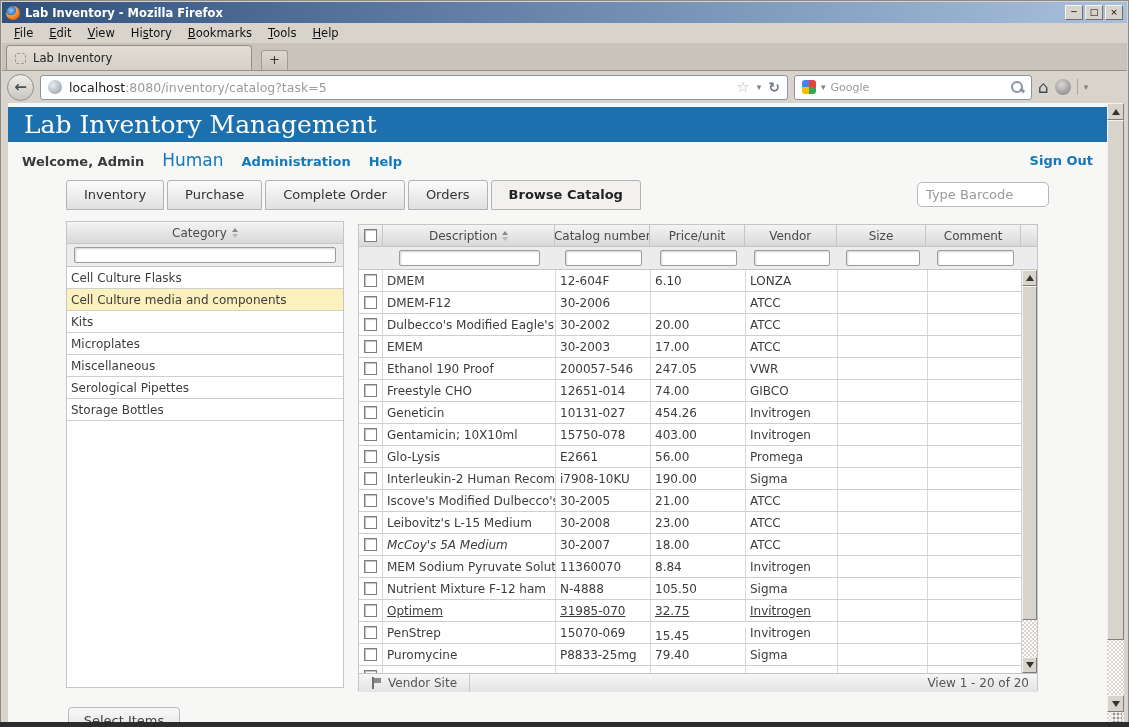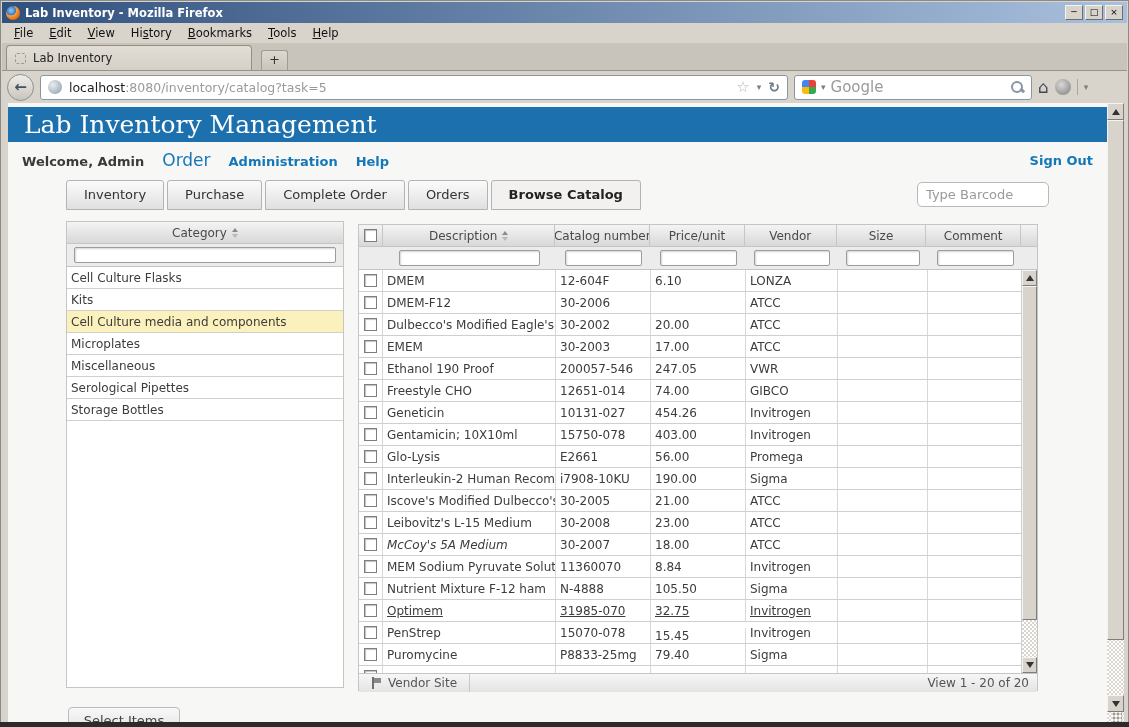--- a/index.html
+++ b/index.html
@@ -35,21 +35,21 @@
   #url-text{flex:1;font-size:12.5px;white-space:nowrap;overflow:hidden}
   #url-text .host{color:#1c1c1c}
   #url-text .rest{color:#9a9a9a}
   .star{color:#b8b8b8;font-size:15px;line-height:1}
   .caret{color:#7d7d7d;font-size:9px;line-height:1}
   .reload{color:#6f7a86;font-size:14px;font-weight:bold;line-height:1}
   #searchbox{width:238px;height:25px;background:#fff;border:1px solid #8a95a5;border-radius:3px;display:flex;align-items:center;padding:0 7px;gap:5px}
   .glogo{width:14px;height:14px;border-radius:3px;overflow:hidden;display:grid;grid-template:1fr 1fr / 1fr 1fr;flex:0 0 auto}
   .glogo i:nth-child(1){background:#4285f4}.glogo i:nth-child(2){background:#ea4335}
   .glogo i:nth-child(3){background:#fbbc05}.glogo i:nth-child(4){background:#34a853}
-  #search-text{flex:1;font-size:15px;color:#9a9a9a}
+  #search-text{flex:1;font-size:11px;color:#9a9a9a}
   .mag{position:relative;width:14px;height:14px;flex:0 0 auto}
   .mag::before{content:'';position:absolute;left:1px;top:1px;width:8px;height:8px;border:2px solid #8a93a8;border-radius:50%}
   .mag::after{content:'';position:absolute;left:10px;top:9px;width:5px;height:2.5px;background:#8a93a8;transform:rotate(45deg)}
   .home{font-size:17px;color:#3f4a57;line-height:1}
   .addon-ic{width:16px;height:16px;border-radius:50%;background:radial-gradient(circle at 40% 35%,#d9d9d9,#9a9a9a 55%,#6f6f6f);opacity:.8}
   .vdiv{width:1px;height:16px;background:#aba79f}
 
   
   .sb-btn{width:17px;height:17px;background:var(--chrome);border:1px solid;border-color:#f5f4f0 #7e7e7e #7e7e7e #f5f4f0;display:grid;place-items:center}
   .tri-up{width:0;height:0;border-left:4px solid transparent;border-right:4px solid transparent;border-bottom:6px solid #333}
@@ -171,21 +171,21 @@
   <span class="caret">▾</span>
 </div>
 
 <div class="abs" id="page">
   <div id="banner">
     <span>Lab Inventory Management</span>
   </div>
 
   <div id="navlinks">
     <span id="welcome">Welcome, Admin</span>
-  <a class="navlink big">Order</a>
+  <a class="navlink big">Human</a>
       <a class="navlink">Administration</a>
       <a class="navlink">Help</a>
     </div>
   <a class="navlink" id="signout">Sign Out</a>
 
   <div id="apptabs">
       <div class="apptab">Inventory</div>
       <div class="apptab">Purchase</div>
       <div class="apptab">Complete Order</div>
       <div class="apptab">Orders</div>
@@ -205,25 +205,25 @@
     </div>
     <div class="g-filter">
       <div class="g-fcell" style="width:100%">
           <input class="flt" style="width: 95%;">
         </div>
     </div>
     <div class="g-body" id="cat-body">
         <div class="g-row">
           <div class="g-cell">Cell Culture Flasks</div>
         </div>
+        <div class="g-row selected">
+          <div class="g-cell">Cell Culture media and components</div>
+        </div>
         <div class="g-row">
           <div class="g-cell">Kits</div>
-        </div>
-        <div class="g-row selected">
-          <div class="g-cell">Cell Culture media and components</div>
         </div>
         <div class="g-row">
           <div class="g-cell">Microplates</div>
         </div>
         <div class="g-row">
           <div class="g-cell">Miscellaneous</div>
         </div>
         <div class="g-row">
           <div class="g-cell">Serological Pipettes</div>
         </div>
@@ -458,21 +458,21 @@
           <div class="g-cell" style="width: 95px;">32.75</div>
           <div class="g-cell" style="width: 92px;">Invitrogen</div>
           <div class="g-cell" style="width: 90px;"></div>
           <div class="g-cell" style="width: 95px;"></div>
         </div>
         <div class="g-row" style="width: 664px;">
           <div class="g-cell cbcell" style="width: 24px;">
             <span class="cb"></span>
           </div>
           <div class="g-cell" style="width: 173px;">PenStrep</div>
-          <div class="g-cell" style="width: 95px;">15070-078</div>
+          <div class="g-cell" style="width: 95px;">15070-069</div>
           <div class="g-cell" style="width: 95px; margin-top: 6px;">15.45</div>
           <div class="g-cell" style="width: 92px;">Invitrogen</div>
           <div class="g-cell" style="width: 90px;"></div>
           <div class="g-cell" style="width: 95px;"></div>
         </div>
         <div class="g-row" style="width: 664px;">
           <div class="g-cell cbcell" style="width: 24px;">
             <span class="cb"></span>
           </div>
           <div class="g-cell" style="width: 173px;">Puromycine</div>

